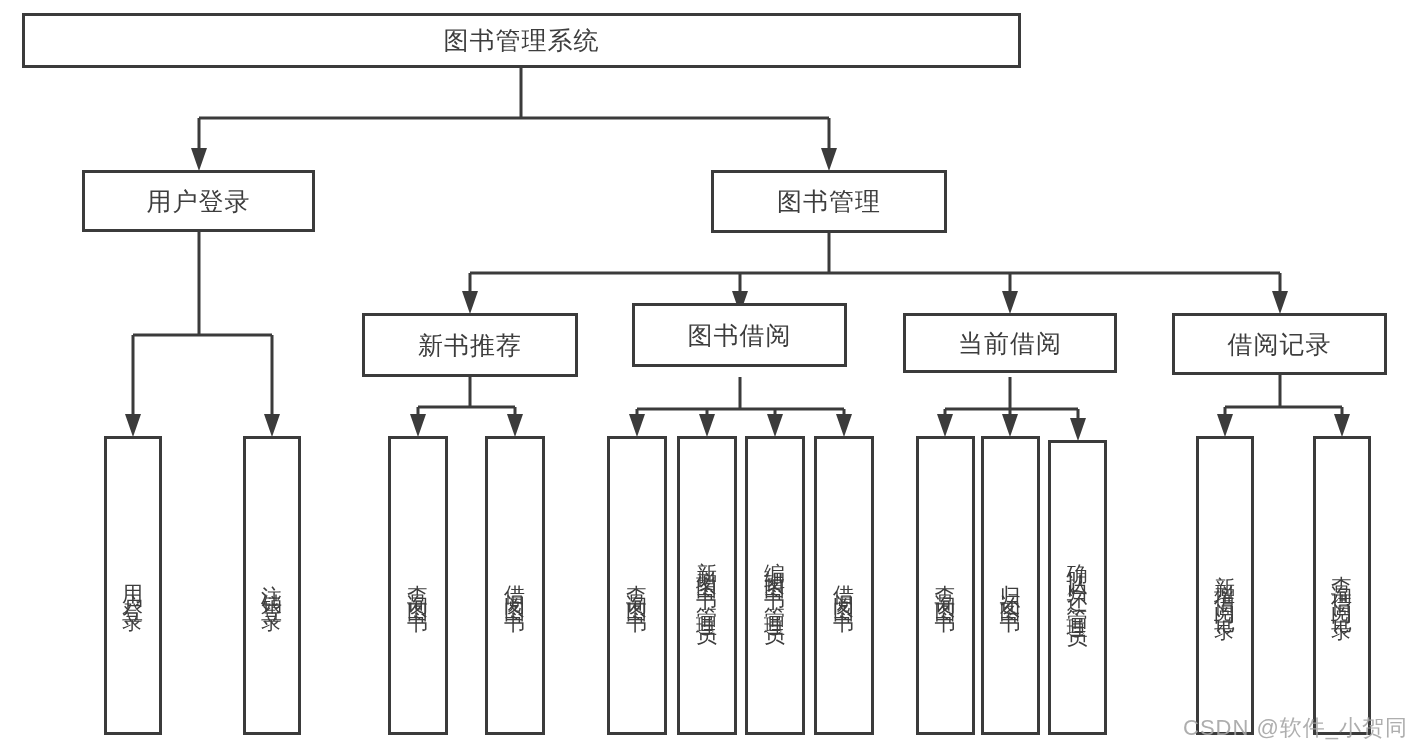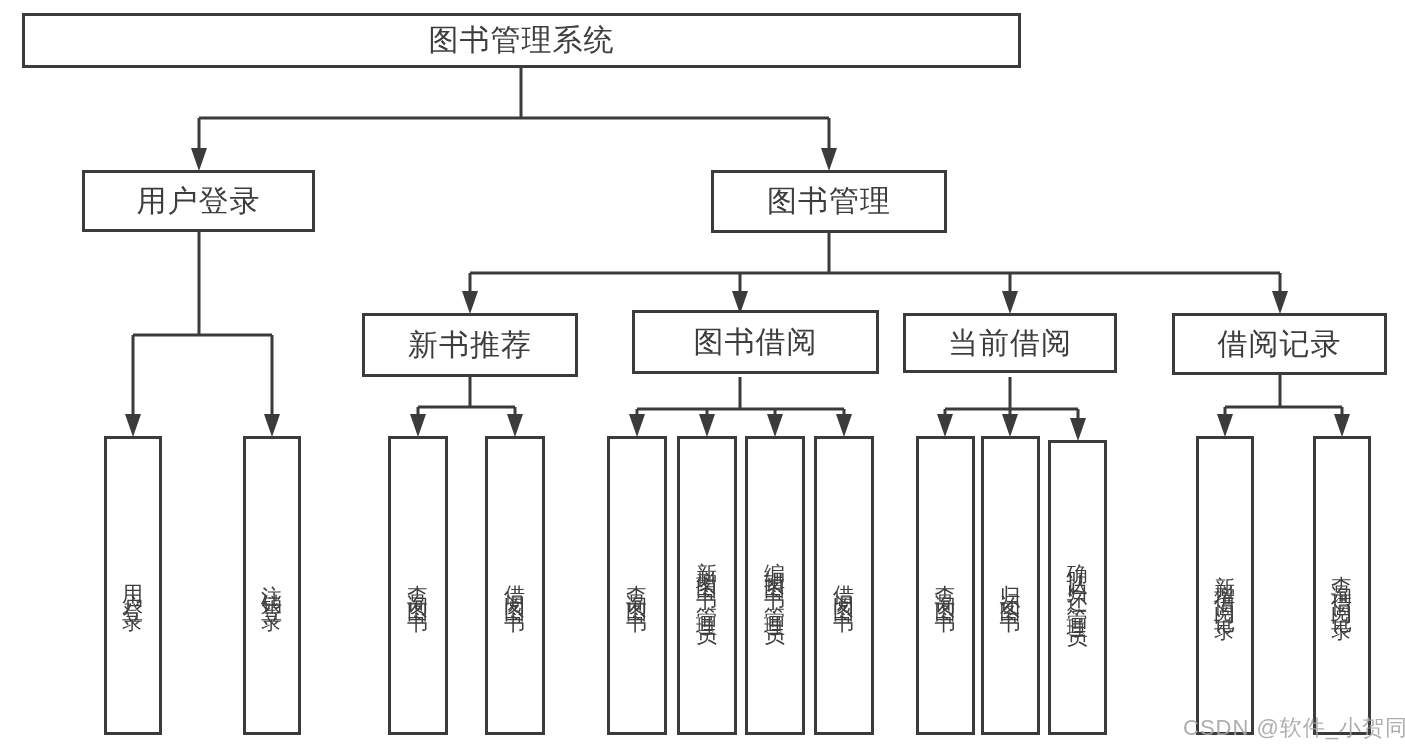--- a/index.html
+++ b/index.html
@@ -15,21 +15,21 @@
   #wires polygon{fill:#3b3b3b;stroke:none;}
   .node{
     position:absolute;
     box-sizing:border-box;
     background:#ffffff;
     border:3px solid #3b3b3b;
     display:flex;align-items:center;justify-content:center;
     color:#3d3d3d;
   }
   .h .lbl{
-    font-size:30px;
+    font-size:25px;
     letter-spacing:1px;
     white-space:nowrap;
   }
   .v .lbl{
     writing-mode:vertical-rl;
     text-orientation:mixed;
     font-size:21px;
     letter-spacing:9px;
     line-height:1;
     white-space:nowrap;
@@ -99,21 +99,21 @@
   <div class="node h" style="left:82px;top:170px;width:233px;height:62px">
     <span class="lbl">用户登录</span>
   </div>
   <div class="node h" style="left:362px;top:313px;width:216px;height:64px">
     <span class="lbl">新书推荐</span>
   </div>
 
   <div class="node h" style="left:711px;top:170px;width:236px;height:63px">
     <span class="lbl">图书管理</span>
   </div>
-  <div class="node h" style="left:632px;top:310px;width:247px;height:64px">
+  <div class="node h" style="left:632px;top:303px;width:215px;height:64px">
     <span class="lbl">图书借阅</span>
   </div>
   <div class="node h" style="left:903px;top:313px;width:214px;height:60px">
     <span class="lbl">当前借阅</span>
   </div>
   <div class="node h" style="left:1172px;top:313px;width:215px;height:62px">
     <span class="lbl">借阅记录</span>
   </div>
 
   <div class="node v" style="left:104px;top:436px;width:58px;height:299px">

